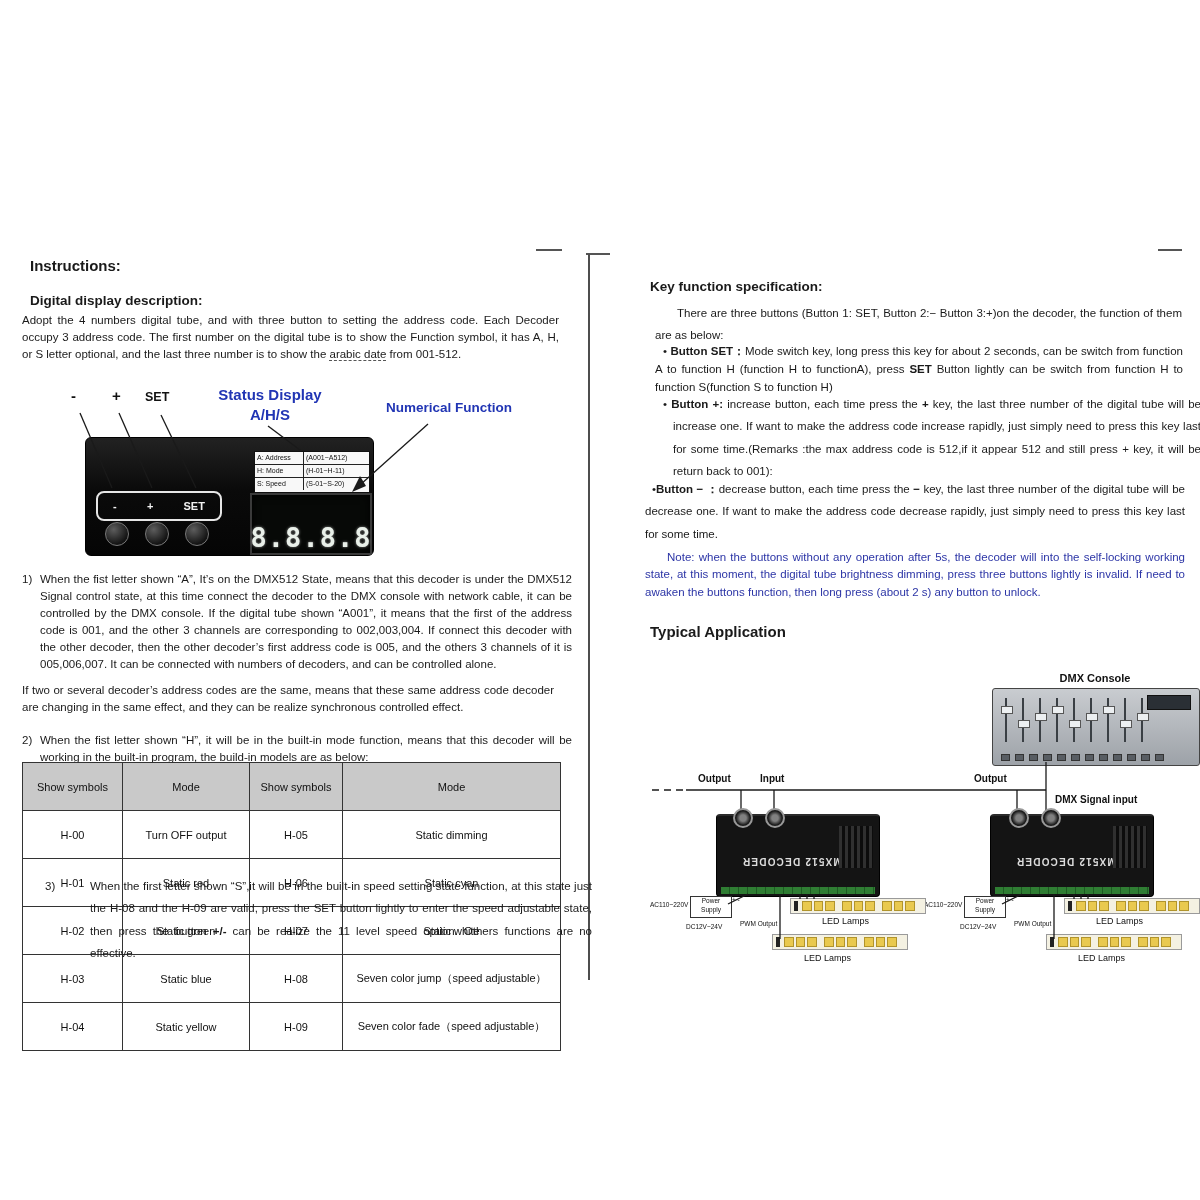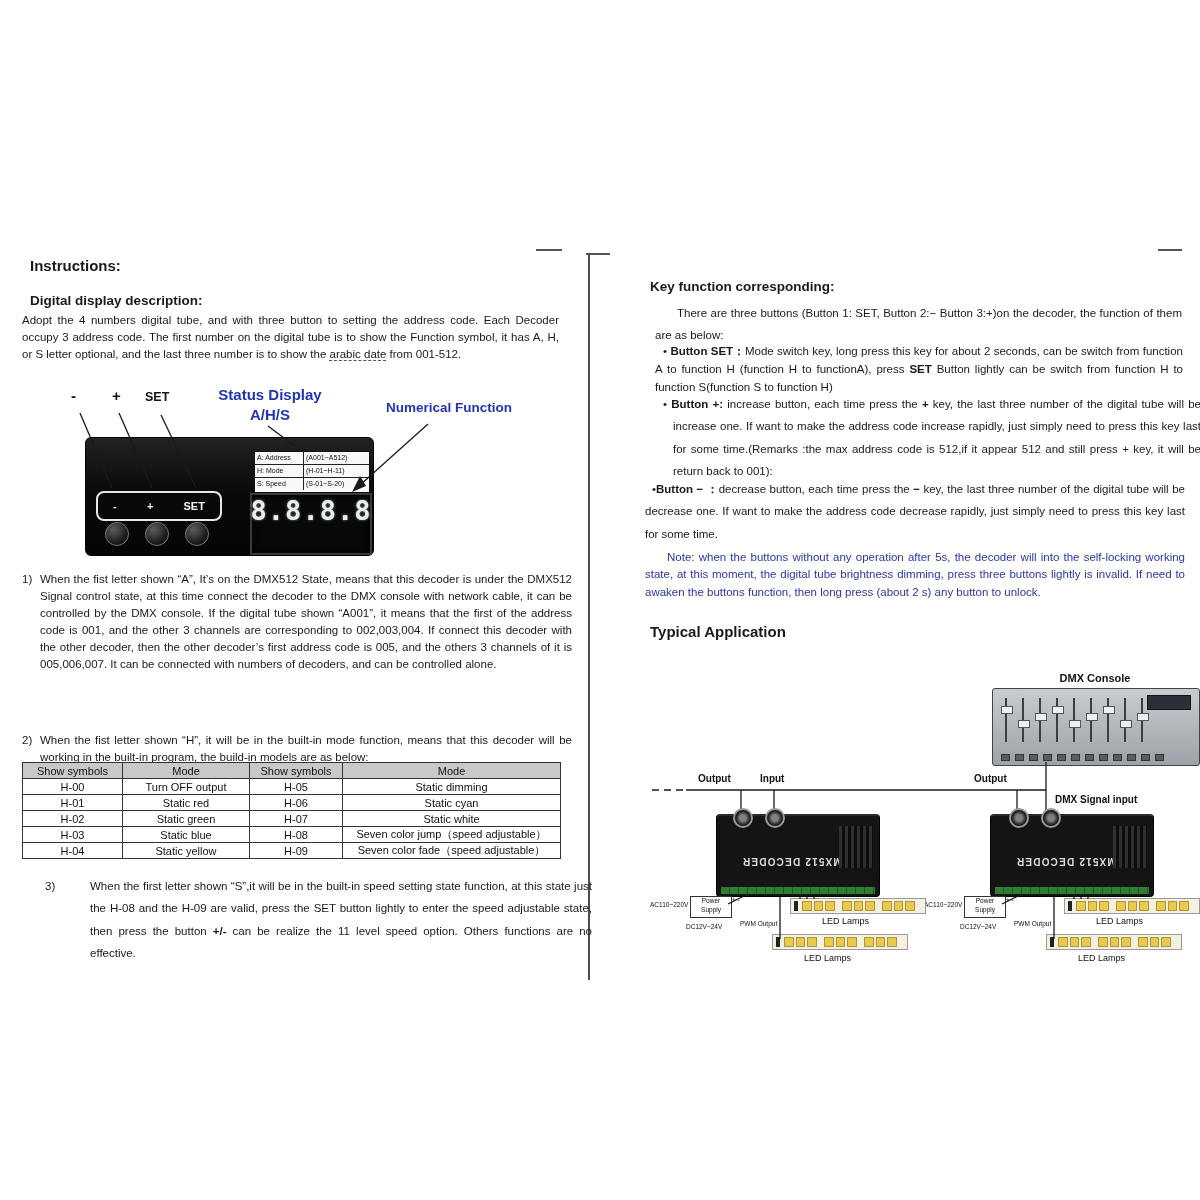--- a/index.html
+++ b/index.html
@@ -27,31 +27,31 @@
             color:#f2f2f2;font-weight:bold;font-size:11px;}
   .knob{position:absolute;top:84px;width:22px;height:22px;border-radius:50%;
         background:radial-gradient(circle at 35% 30%,#5d5d5d,#141414 70%);border:1px solid #787878;}
   .legend{position:absolute;left:168px;top:13px;width:114px;height:40px;background:#f8f8f8;
           border:1px solid #111;font-size:7px;color:#111;}
   .legend-row{display:flex;height:12px;line-height:12px;border-bottom:1px solid #222;}
   .legend-row:last-child{border-bottom:none;}
   .legend-row .lk{width:46px;padding-left:2px;border-right:1px solid #222;}
   .legend-row .lv{flex:1;padding-left:2px;}
   .seg-display{position:absolute;left:164px;top:55px;width:118px;height:58px;background:#070907;
-               border:2px solid #3a3a3a;box-shadow:inset 0 0 8px #000;display:flex;align-items:flex-start;
+               border:2px solid #3a3a3a;box-shadow:inset 0 0 8px #000;display:flex;align-items:flex-end;
                justify-content:center;}
   .seg-display span{font-family:"DejaVu Sans Mono",monospace;font-weight:bold;font-size:27px;
                color:#e9f0e9;text-shadow:0 0 3px rgba(255,255,255,.55);letter-spacing:1px;}
 
   
   .inum{position:absolute;left:0;top:0;font-size:11.5px;}
 
   
   .mode-table{border-collapse:collapse;width:518px;table-layout:fixed;font-size:11px;color:#111;}
-  .mode-table th,.mode-table td{border:1px solid #333;height:15px;padding:0 2px;text-align:center;
+  .mode-table th,.mode-table td{border:1px solid #333;height:15px;padding:16px 2px;text-align:center;
                                 font-weight:normal;overflow:hidden;white-space:nowrap;}
   .mode-table th{background:#c9c9c9;}
   .mode-table th:nth-child(1){width:95px;}
   .mode-table th:nth-child(2){width:122px;}
   .mode-table th:nth-child(3){width:88px;}
   .mode-table th:nth-child(4){width:213px;}
 
   .note{color:#2c35a6;}
 
   
@@ -166,20 +166,21 @@
     <div class="seg-display">
       <span>8.8.8.8</span>
     </div>
   </div>
 
   <div class="abs p" style="left:22px;top:549px;width:532px;padding-left:18px;">
     <span class="inum">1)</span>
     <span>When the fist letter shown “A”, It’s on the DMX512 State, means that this decoder is under the DMX512 Signal control state, at this time connect the decoder to the DMX console with network cable, it can be controlled by the DMX console. If the digital tube shown “A001”, it means that the first of the address code is 001, and the other 3 channels are corresponding to 002,003,004. If connect this decoder with the other decoder, then the other decoder’s first address code is 005, and the others 3 channels of it is 005,006,007. It can be connected with numbers of decoders, and can be controlled alone.</span>
   </div>
 
+  <div class="abs p" style="left:22px;top:660px;width:532px;">If two or several decoder’s address codes are the same, means that these same address code decoder are changing in the same effect, and they can be realize synchronous controlled effect.</div>
 
   <div class="abs p" style="left:22px;top:710px;width:532px;padding-left:18px;">
     <span class="inum">2)</span>
     <span>When the fist letter shown “H”, it will be in the built-in mode function, means that this decoder will be working in the built-in program, the build-in models are as below:</span>
   </div>
 
   <table class="abs mode-table" style="left:22px;top:740px;">
       <thead>
         <tr>
           <th>Show symbols</th>
@@ -220,21 +221,21 @@
           <td>Seven color fade（speed adjustable）</td>
         </tr>
       </tbody>
     </table>
 
   <div class="abs p" style="left:45px;top:853px;width:502px;padding-left:45px;line-height:1.95;">
     <span class="inum">3)</span>
     <span><span>When the first letter shown “S”,it will be in the built-in speed setting state function, at this state just the H-08 and the H-09 are valid, press the SET button lightly to enter the speed adjustable state, then press the button </span><span class="b">+/-</span><span> can be realize the 11 level speed option. Others functions are no effective.</span></span>
   </div>
 
-  <div class="abs h2" style="left:650px;top:257px;">Key function corresponding:</div>
+  <div class="abs h2" style="left:650px;top:257px;">Key function specification:</div>
 
   <div class="abs p" style="left:655px;top:281px;width:527px;line-height:1.9;text-indent:22px;">There are three buttons (Button 1: SET, Button 2:− Button 3:+)on the decoder, the function of them are as below:</div>
 
   <div class="abs p" style="left:655px;top:321px;width:528px;line-height:1.55;text-indent:8px;"><span>• </span><span class="b">Button SET：</span><span>Mode switch key, long press this key for about 2 seconds, can be switch from function A to function H (function H to functionA), press </span><span class="b">SET</span><span> Button lightly can be switch from function H to function S(function S to function H)</span></div>
 
   <div class="abs p" style="left:655px;top:371px;width:528px;line-height:1.95;padding-left:18px;text-indent:-10px;"><span>• </span><span class="b">Button +:</span><span> increase button, each time press the </span><span class="b">+</span><span> key, the last three number of the digital tube will be increase one. If want to make the address code increase rapidly, just simply need to press this key last for some time.(Remarks :the max address code is 512,if it appear 512 and still press + key, it will be return back to 001):</span></div>
 
   <div class="abs p" style="left:645px;top:456px;width:540px;line-height:1.95;text-indent:7px;"><span>•</span><span class="b">Button − ：</span><span>decrease button, each time press the </span><span class="b">−</span><span> key, the last three number of the digital tube will be decrease one. If want to make the address code decrease rapidly, just simply need to press this key last for some time.</span></div>
 
   <div class="abs p note" style="left:645px;top:527px;width:540px;line-height:1.5;text-indent:22px;">Note: when the buttons without any operation after 5s, the decoder will into the self-locking working state, at this moment, the digital tube brightness dimming, press three buttons lightly is invalid. If need to awaken the buttons function, then long press (about 2 s) any button to unlock.</div>

